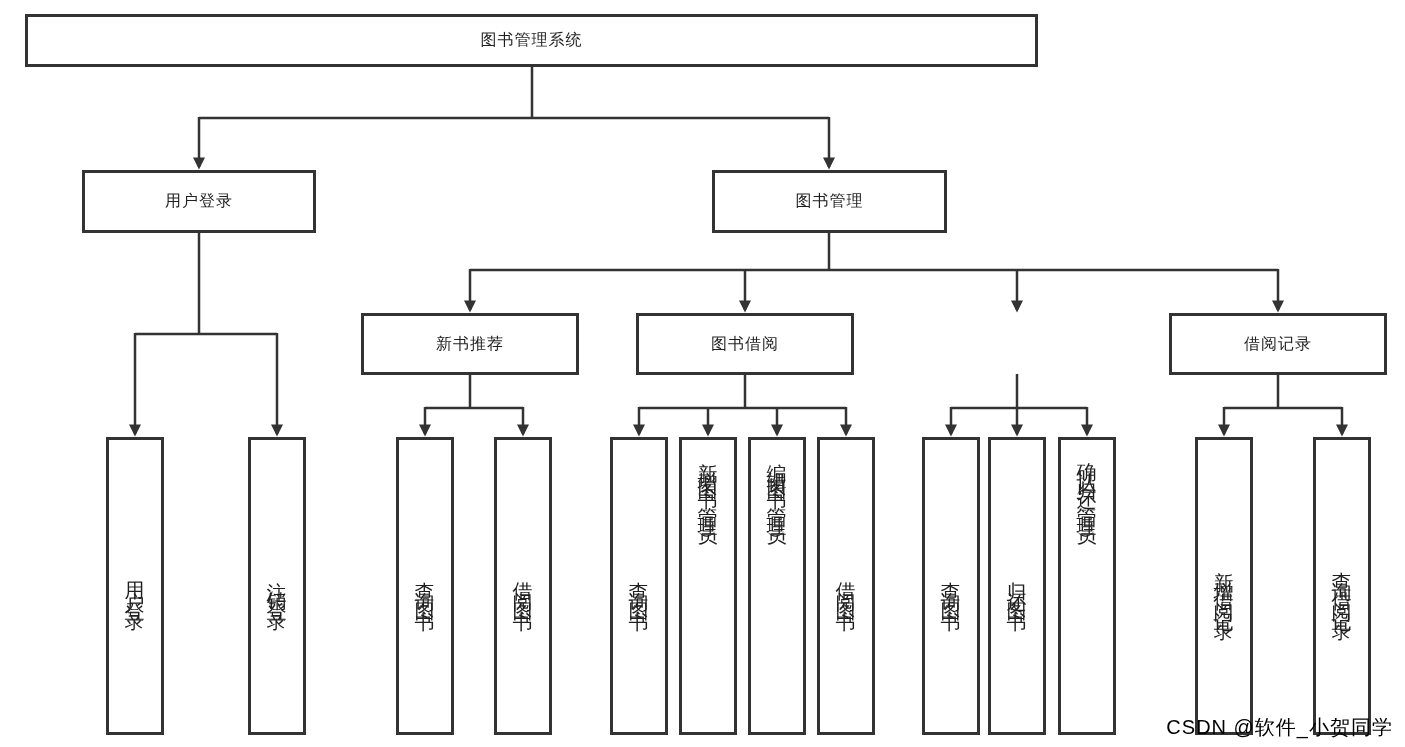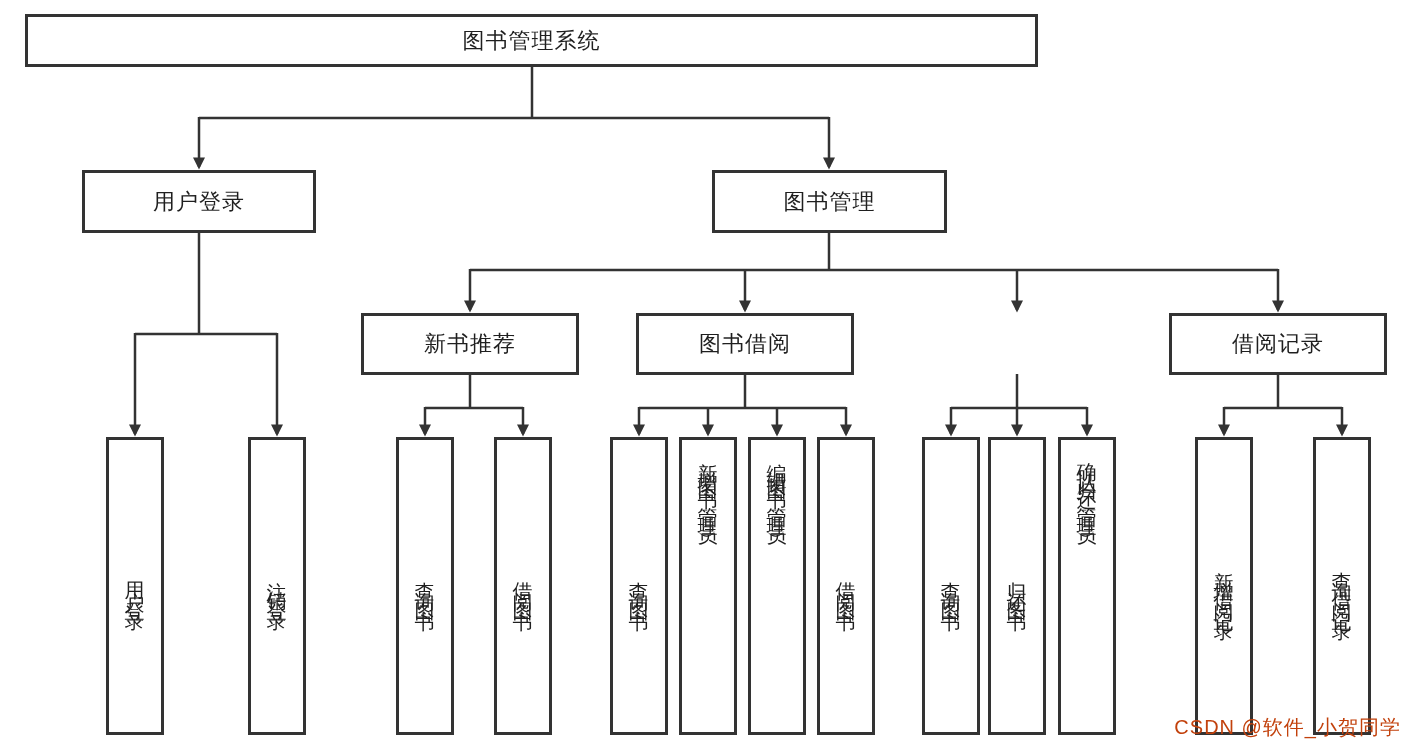--- a/index.html
+++ b/index.html
@@ -26,21 +26,21 @@
     position: absolute;
     box-sizing: border-box;
     background: #ffffff;
     border: 3px solid #333333;
     display: flex;
     align-items: center;
     justify-content: center;
     color: #1f1f1f;
   }
   .box.h span {
-    font-size: 22px;
+    font-size: 16px;
     letter-spacing: 1px;
     white-space: nowrap;
   }
   .box.root { border-width: 3px; }
   .box.v {
     top: 437px;
     width: 58px;
     height: 298px;
   }
   .box.v span {
@@ -52,24 +52,24 @@
   }
   .box.v.long {
     align-items: flex-start;
   }
   .box.v.long span {
     padding-top: 7px;
     letter-spacing: 9px;
   }
   #watermark {
     position: absolute;
-    right: 4px;
+    right: 12px;
     bottom: 6px;
     font-size: 20px;
-    color: #c2410c;
+    color: #000000;
     letter-spacing: 1px;
     z-index: 5;
     white-space: nowrap;
   }
 </style>
 </head>
 <body>
 
 <div id="canvas">
 

